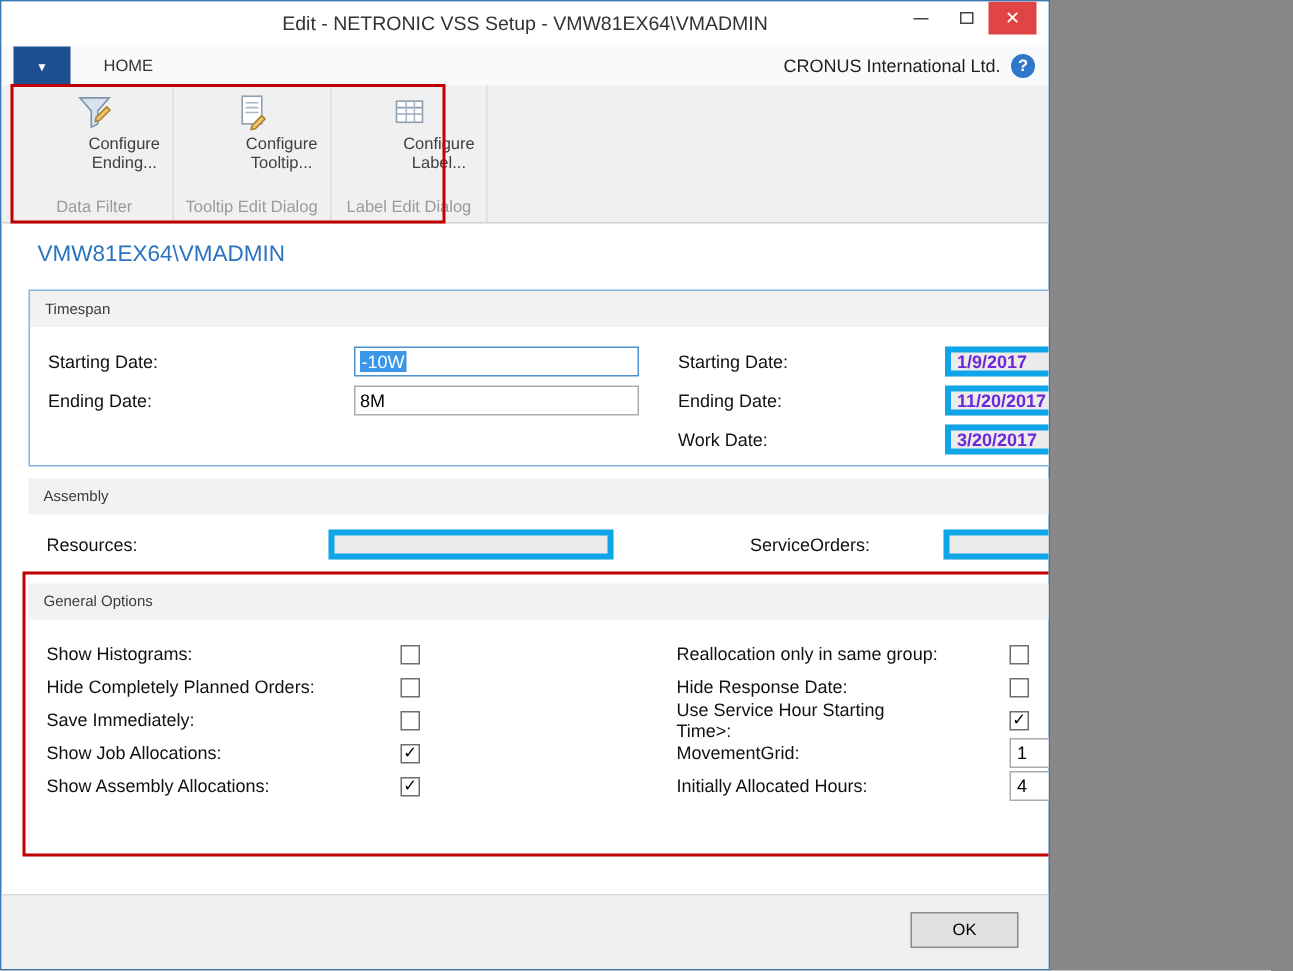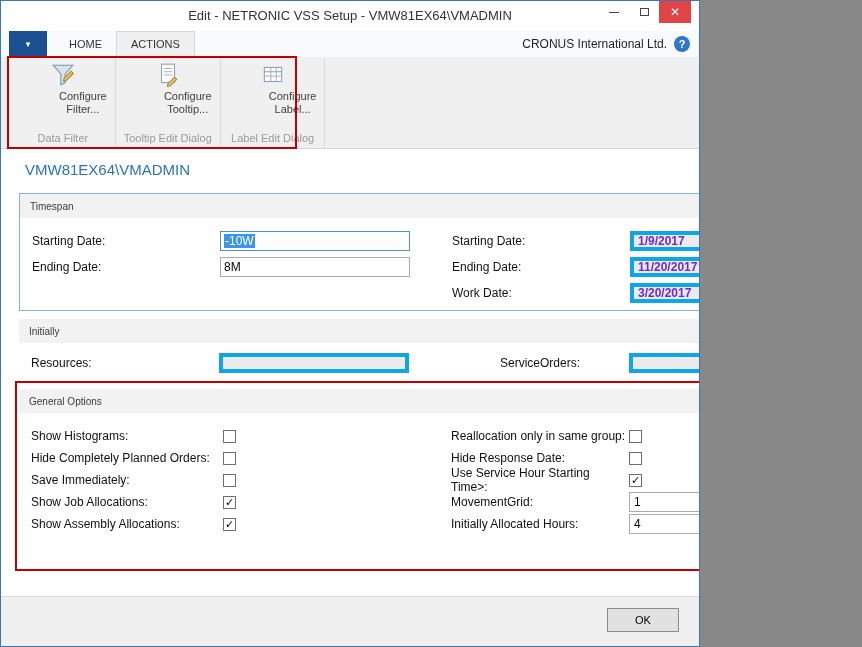--- a/index.html
+++ b/index.html
@@ -12,21 +12,21 @@
   .win-controls { position:absolute; top:0; right:8px; height:22px; display:flex; }
   .win-btn { width:30px; height:22px; display:flex; align-items:center; justify-content:center; cursor:default; }
   .min-glyph { width:10px; height:1px; background:#444; }
   .max-glyph { width:9px; height:8px; border:1px solid #444; background:#fff; }
   .win-btn.close { width:32px; background:#E04444; color:#fff; font-size:12px; }
 
   
   .tabrow { position:absolute; top:30px; left:0; right:0; height:26px; background:#F8FAFC; }
   .app-btn { position:absolute; left:8px; top:30px; width:38px; height:26px; background:#1B4F8F; display:flex; align-items:center; justify-content:center; cursor:pointer; }
   .app-caret { color:#fff; font-size:8px; }
-  .tabs { position:absolute; left:54px; top:30px; height:26px; display:flex; }
+  .tabs { position:absolute; left:54px; top:30px; height:26px; display:flex;flex-direction:column; }
   .tab { padding:0 14px; line-height:26px; font-size:11px; color:#333; cursor:pointer; }
   .tab.active { background:#F0F0F0; border:1px solid #D8D8D8; border-bottom:none; line-height:25px; }
   .company { position:absolute; right:32px; top:30px; height:26px; line-height:26px; font-size:12px; color:#1F1F1F; }
   .help-icon { position:absolute; right:9px; top:35px; width:16px; height:16px; border-radius:50%; background:#2E77C9; color:#fff; font-size:11px; font-weight:bold; text-align:center; line-height:16px; cursor:pointer; }
 
   
   .ribbon { position:absolute; top:56px; left:0; right:0; height:92px; background:#F0F0F0; border-bottom:1px solid #D4D4D4; display:flex; padding-left:10px; }
   .rgroup { display:flex; flex-direction:column; align-items:center; border-right:1px solid #DBDBDB; padding:5px 8px 0; min-width:80px; }
   .rbtn { display:flex; flex-direction:column; align-items:center; cursor:pointer; }
   .rbtn svg { width:26px; height:26px; margin-bottom:2px; }
@@ -41,35 +41,35 @@
 
   .sec-header { height:24px; background:#F2F2F2; display:flex; align-items:center; padding:0 10px; font-size:10px; color:#3B3B3B; cursor:pointer; }
   .chev { margin-left:auto; width:7px; height:7px; border-top:1px solid #666; border-right:1px solid #666; transform:rotate(-45deg); margin-top:4px; }
 
   .sec-timespan { position:absolute; left:18px; top:192px; width:826px; height:118px; border:1px solid #82B4E0; background:#fff; }
   .ts-left { position:absolute; left:12px; top:34px; }
   .ts-right { position:absolute; left:432px; top:34px; }
   .frow { display:flex; align-items:center; height:26px; }
   .flabel { width:188px; font-size:12px; color:#111; }
   .flabel.r { width:178px; }
-  .tbox { width:190px; height:20px; border:1px solid #ABABAB; font-size:12px; padding:0 3px; background:#fff; color:#000; font-family:inherit; }
+  .tbox { width:190px; height:20px; border:1px solid #ABABAB; font-size:12px; padding:0 3px; background:#fff; color:#000; font-family:inherit;margin-left:16px; }
   .tbox.focused { border:1px solid #4F90D0; display:flex; align-items:center; }
   .sel { background:#3B96E8; color:#fff; font-size:12px; padding:0 1px; }
   .tbox-dis { width:150px; height:20px; border:4px solid #0ea5e9; background:#EBEBEB; font-size:12px; color:#6d28d9; display:flex; align-items:center; padding:0 4px;font-weight:bold; }
   .tbox-dis.wide { width:190px; }
   .tbox-dis.wider { width:205px; }
 
   .sec-filtering-h { position:absolute; left:18px; top:318px; width:826px; }
   .filt-left { position:absolute; left:30px; top:350px; display:flex; align-items:center; height:24px; }
   .filt-right { position:absolute; left:450px; top:350px; display:flex; align-items:center; height:24px;text-align:center; }
 
   .sec-general-h { position:absolute; left:18px; top:388px; width:826px; }
   .go-left { position:absolute; left:30px; top:424px; }
   .go-right { position:absolute; left:450px; top:424px; }
-  .grow { display:flex; align-items:center; height:22px; }
+  .grow { display:flex; align-items:center; height:22px;gap:44px; }
   .glabel { width:192px; font-size:12px; color:#111; }
   .glabel.r { width:178px; }
   .checkbox { width:13px; height:13px; border:1px solid #6E6E6E; background:#fff; font-size:11px; line-height:11px; text-align:center; color:#000; cursor:pointer; }
   .selectbox { width:205px; height:20px; border:1px solid #ABABAB; background:#fff; display:flex; align-items:center; font-size:12px; padding:0 4px; cursor:pointer; }
   .dd-arrow { margin-left:auto; font-size:11px; color:#444; line-height:1; }
 
   
   .footer { position:absolute; left:0; right:0; bottom:0; height:50px; background:#F0F0F0; border-top:1px solid #DADADA; }
   .ok { position:absolute; right:20px; top:11px; width:72px; height:24px; background:#E1E1E1; border:1px solid #8C8C8C; font-size:11px; color:#000; font-family:inherit; cursor:pointer; }
 </style>
@@ -105,21 +105,21 @@
   <div class="help-icon">?</div>
 
   <div class="ribbon">
     <div class="rgroup">
       <div class="rbtn">
         <svg viewBox="0 0 24 24">
           <polygon points="3,3 21,3 14,11 14,19 10,21 10,11" fill="#D8E3EE" stroke="#7E96AD"></polygon>
           <polygon points="13,15 19.5,8.5 21.5,10.5 15,17 12.5,17.5" fill="#F0C36D" stroke="#A98436"></polygon>
         </svg>
         <span class="l">Configure</span>
-        <span class="l">Filter...</span>
+        <span class="l">Ending...</span>
       </div>
       <div class="caption">Data Filter</div>
     </div>
     <div class="rgroup">
       <div class="rbtn">
         <svg viewBox="0 0 24 24">
           <rect x="6" y="2" width="12" height="17" fill="#fff" stroke="#8FA0B2"></rect>
           <line x1="8" y1="6" x2="16" y2="6" stroke="#A8B6C6"></line>
           <line x1="8" y1="9" x2="16" y2="9" stroke="#A8B6C6"></line>
           <line x1="8" y1="12" x2="16" y2="12" stroke="#A8B6C6"></line>
@@ -176,21 +176,21 @@
         <div class="tbox-dis">11/20/2017</div>
       </div>
       <div class="frow">
         <span class="flabel r">Work Date:</span>
         <div class="tbox-dis">3/20/2017</div>
       </div>
     </div>
   </div>
 
   <div class="sec-header sec-filtering-h">
-    <span>Initially</span>
+    <span>Assembly</span>
     <span class="chev"></span>
   </div>
   <div class="filt-left">
     <span class="flabel">Resources:</span>
     <div class="tbox-dis wide"></div>
   </div>
   <div class="filt-right">
     <span class="flabel r">ServiceOrders:</span>
     <div class="tbox-dis wider"></div>
   </div>

